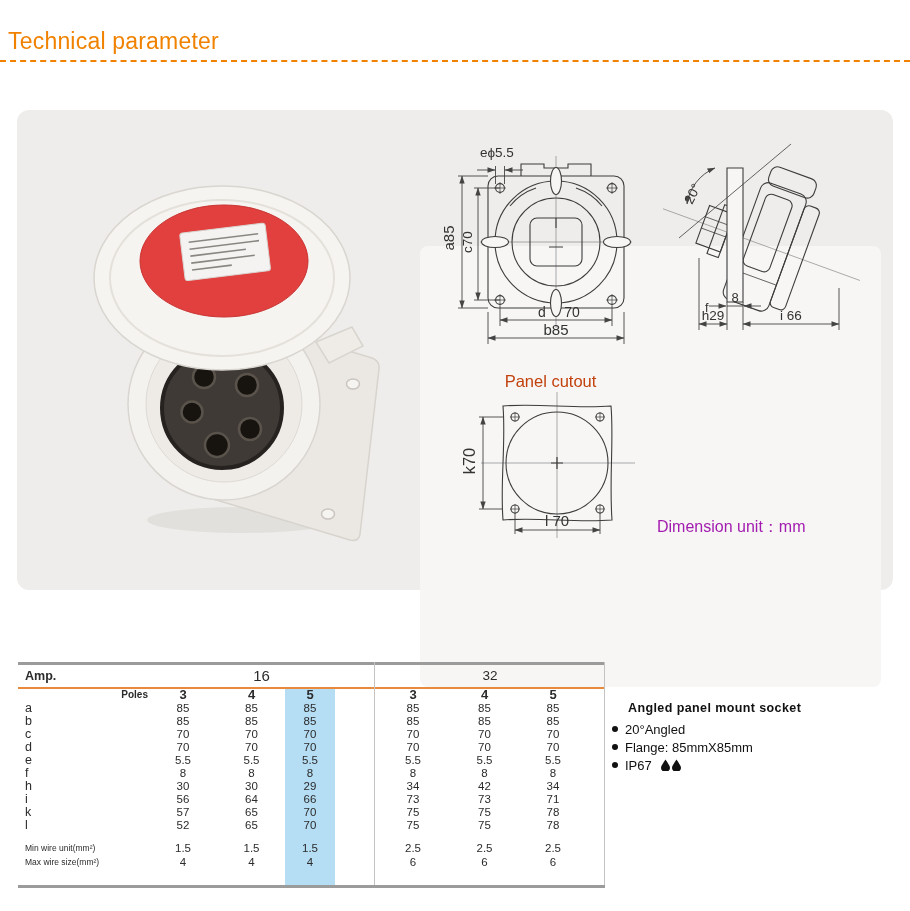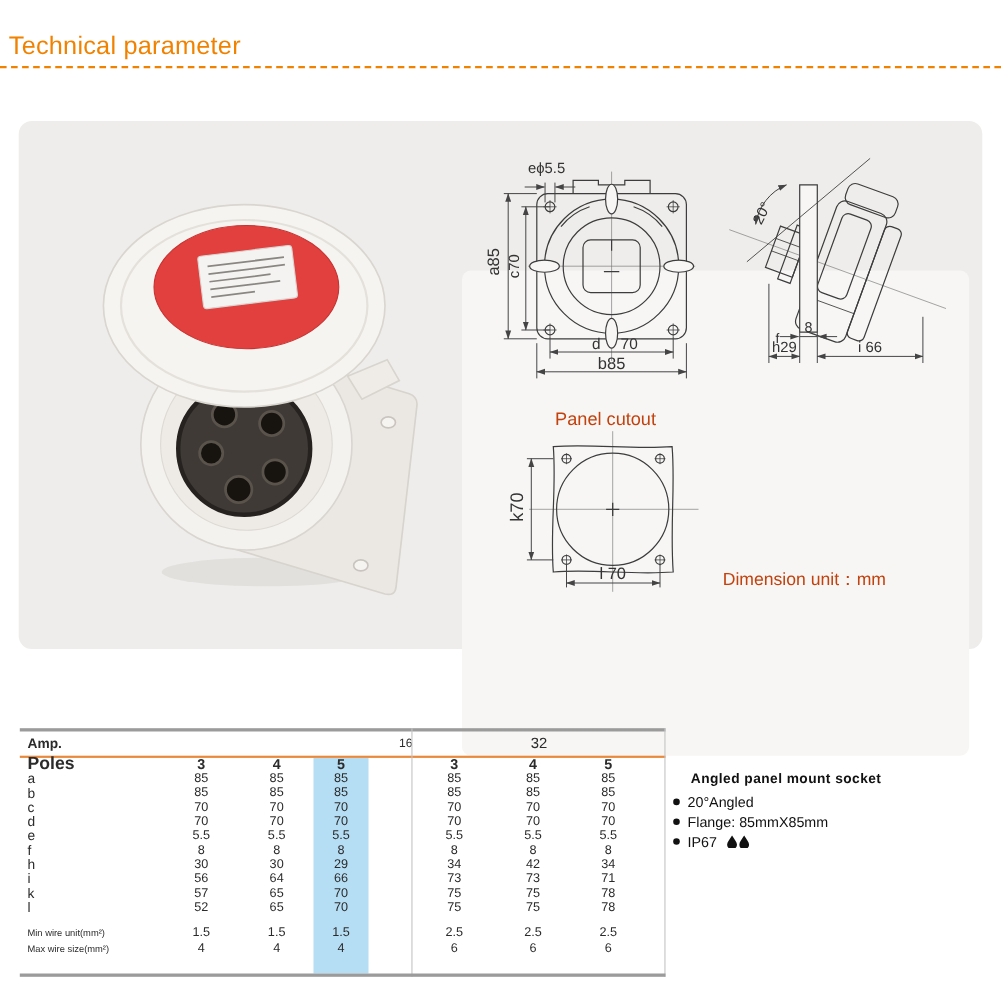--- a/index.html
+++ b/index.html
@@ -19,43 +19,43 @@
   #panel-white { position:absolute; left:403px; top:136px; width:461px; height:441px;
                  background:#f7f6f5; border-radius:8px; }
 
   .abs { position:absolute; }
   svg text { font-family:"Liberation Sans", sans-serif; fill:#333; }
   .dwg path, .dwg rect, .dwg circle, .dwg ellipse, .dwg line
        { vector-effect:non-scaling-stroke; }
 
   #cutout-title { position:absolute; left:453px; top:372px; width:195px; text-align:center;
                   font-size:16.5px; color:#c2410c; }
-  #unit-note { position:absolute; left:657px; top:517px; font-size:16px; color:#c2410c; }
+  #unit-note { position:absolute; left:657px; top:517px; font-size:16px; color:#a21caf; }
 
   
   #spec-table { position:absolute; left:18px; top:622px; width:587px; height:226px;margin-top:40px; }
   .tline-top    { position:absolute; top:0;    left:0; right:0; height:3px; background:#9b9b9b; }
   .tline-orange { position:absolute; top:25px; left:0; right:0; height:2px; background:#E8893C; }
   .tline-bottom { position:absolute; top:223px;left:0; right:0; height:3px; background:#9b9b9b; }
   .tline-div    { position:absolute; top:0; left:356px; width:1px; height:226px; background:#c3c3c3; }
   .tline-right  { position:absolute; top:0; right:0;   width:1px; height:226px; background:#c3c3c3; }
   .blue-col     { position:absolute; left:267px; top:27px; width:50px; height:196px; background:#B5DDF3; }
 
   .amp-row  { position:absolute; top:4px; left:0; right:0; height:20px; line-height:20px; }
   .amp-label{ position:absolute; left:7px; font-weight:bold; font-size:12.5px; }
-  .amp-16   { position:absolute; left:130px; width:227px; text-align:right; font-size:11px; }
+  .amp-16   { position:absolute; left:130px; width:227px; text-align:center; font-size:15px; }
   .amp-32   { position:absolute; left:357px; width:230px; text-align:center; font-size:13.5px; }
 
   #table-rows { position:absolute; top:25px; left:0; right:0; }
   .trow { display:grid; grid-template-columns:130px 70px 67px 50px 40px 76px 67px 70px;
           height:13px; line-height:13px; position:relative; }
   .trow .lab { padding-left:7px; font-size:12.5px; }
   .trow .v   { text-align:center; font-size:11.5px; }
   .trow.poles { height:15px; line-height:15px; }
-  .trow.poles .lab { font-weight:bold; font-size:16px; }
+  .trow.poles .lab { font-weight:bold; font-size:10px;text-align:right; }
   .trow.poles .v   { font-weight:bold; font-size:13px; }
   .trow.small { height:14px; line-height:14px; }
   .trow.small .lab { font-size:8.5px; }
   .trow.gap { margin-top:9px; }
 
   
   #product-info { position:absolute; left:612px; top:701px; width:300px; }
   .pi-title { font-weight:bold; font-size:12.5px; letter-spacing:0.4px; padding-left:16px;
               margin-bottom:5px; color:#111; }
   #bullets { list-style:none; }

